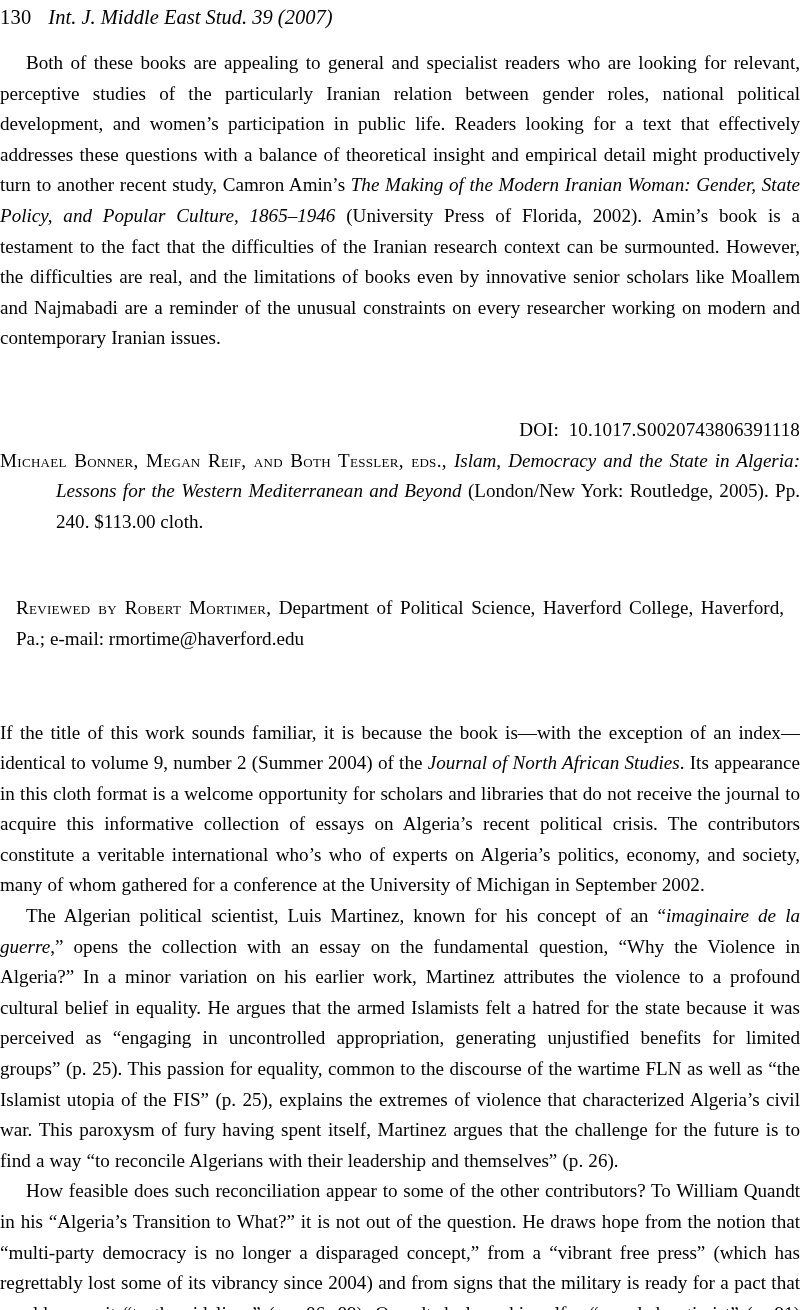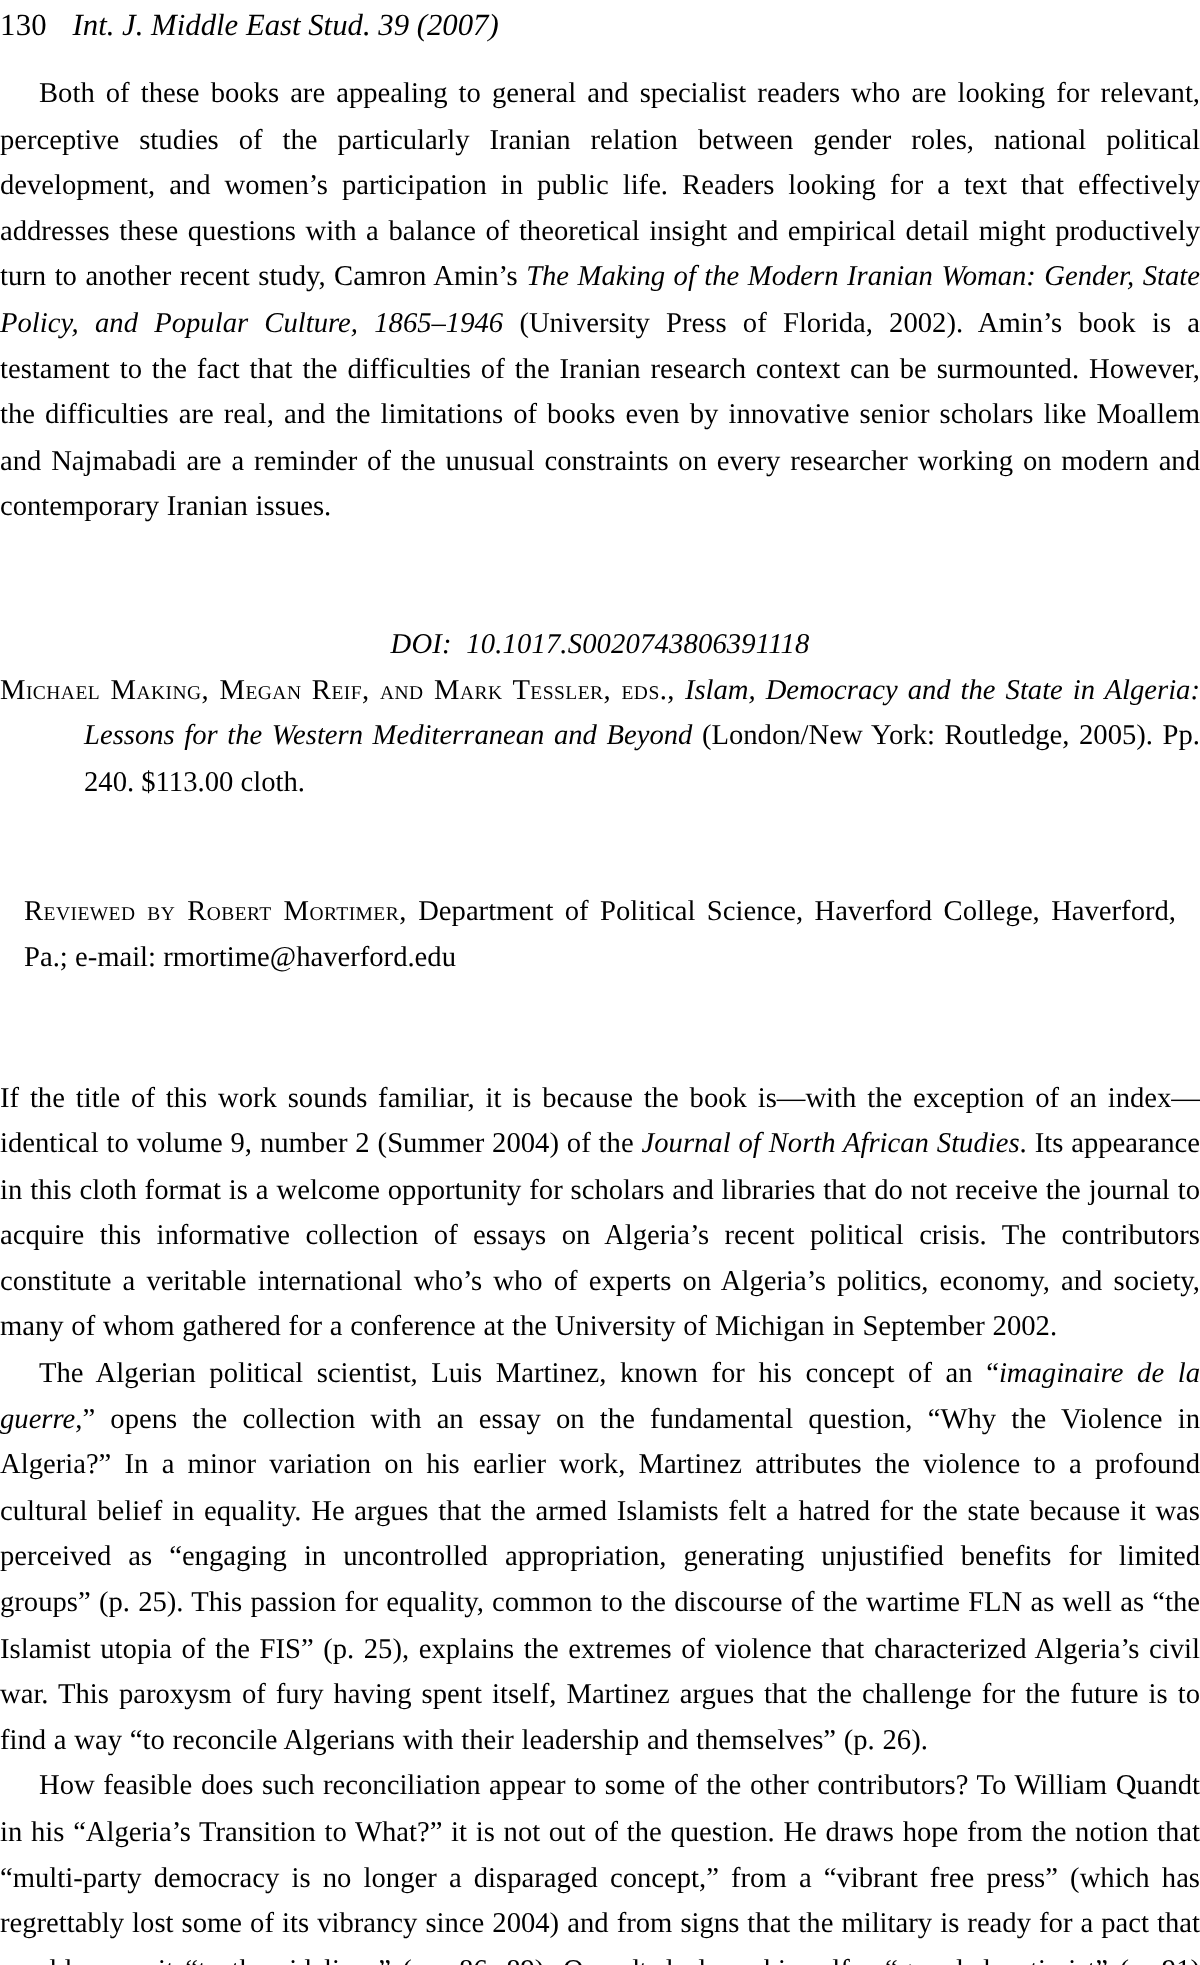--- a/index.html
+++ b/index.html
@@ -66,23 +66,22 @@
 
   i, .ital { font-style: italic; }
 
   
   .gap-after-first { height: 61px; }
 
   .doi-line {
     margin: 0;
     font-size: 19.1px;
     line-height: 30.6px;
-    text-align: center;
+    text-align: right;
     letter-spacing: .1px;
-    font-style: italic;
   }
 
   .citation {
     margin: 0;
     font-size: 19.1px;
     line-height: 30.6px;
     text-align: justify;
     padding-left: 56px;
     text-indent: -56px;
   }
@@ -115,21 +114,21 @@
 
   <div class="column">
 
 
     <p class="body-par indent"><span>Both of these books are appealing to general and specialist readers who are looking for relevant, perceptive studies of the particularly Iranian relation between gender roles, national political development, and women’s participation in public life. Readers looking for a text that effectively addresses these questions with a balance of theoretical insight and empirical detail might productively turn to another recent study, Camron Amin’s </span><i>The Making of the Modern Iranian Woman: Gender, State Policy, and Popular Culture, 1865–1946</i><span> (University Press of Florida, 2002). Amin’s book is a testament to the fact that the difficulties of the Iranian research context can be surmounted. However, the difficulties are real, and the limitations of books even by innovative senior scholars like Moallem and Najmabadi are a reminder of the unusual constraints on every researcher working on modern and contemporary Iranian issues.</span></p>
 
     <div class="gap-after-first"></div>
 
     <p class="doi-line"><span>DOI:</span>&nbsp; <span>10.1017.S0020743806391118</span></p>
 
-    <p class="citation"><span class="sc">Michael Making, Megan Reif, and Mark Tessler, eds.,</span><i> Islam, Democracy and the State in Algeria: Lessons for the Western Mediterranean and Beyond</i><span> (London/New York: Routledge, 2005). Pp. 240. $113.00 cloth.</span></p>
+    <p class="citation"><span class="sc">Michael Bonner, Megan Reif, and Both Tessler, eds.,</span><i> Islam, Democracy and the State in Algeria: Lessons for the Western Mediterranean and Beyond</i><span> (London/New York: Routledge, 2005). Pp. 240. $113.00 cloth.</span></p>
 
     <div class="spacer-md"></div>
 
     <p class="reviewer"><span class="sc">Reviewed by Robert Mortimer,</span><span> Department of Political Science, Haverford College, Haverford, Pa.; e-mail: rmortime@haverford.edu</span></p>
 
     <div class="spacer-lg"></div>
 
     <p class="body-par"><span>If the title of this work sounds familiar, it is because the book is—with the exception of an index—identical to volume 9, number 2 (Summer 2004) of the </span><i>Journal of North African Studies</i><span>. Its appearance in this cloth format is a welcome opportunity for scholars and libraries that do not receive the journal to acquire this informative collection of essays on Algeria’s recent political crisis. The contributors constitute a veritable international who’s who of experts on Algeria’s politics, economy, and society, many of whom gathered for a conference at the University of Michigan in September 2002.</span></p>
 
     <p class="body-par indent"><span>The Algerian political scientist, Luis Martinez, known for his concept of an “</span><i>imaginaire de la guerre</i><span>,” opens the collection with an essay on the fundamental question, “Why the Violence in Algeria?” In a minor variation on his earlier work, Martinez attributes the violence to a profound cultural belief in equality. He argues that the armed Islamists felt a hatred for the state because it was perceived as “engaging in uncontrolled appropriation, generating unjustified benefits for limited groups” (p. 25). This passion for equality, common to the discourse of the wartime FLN as well as “the Islamist utopia of the FIS” (p. 25), explains the extremes of violence that characterized Algeria’s civil war. This paroxysm of fury having spent itself, Martinez argues that the challenge for the future is to find a way “to reconcile Algerians with their leadership and themselves” (p. 26).</span></p>

